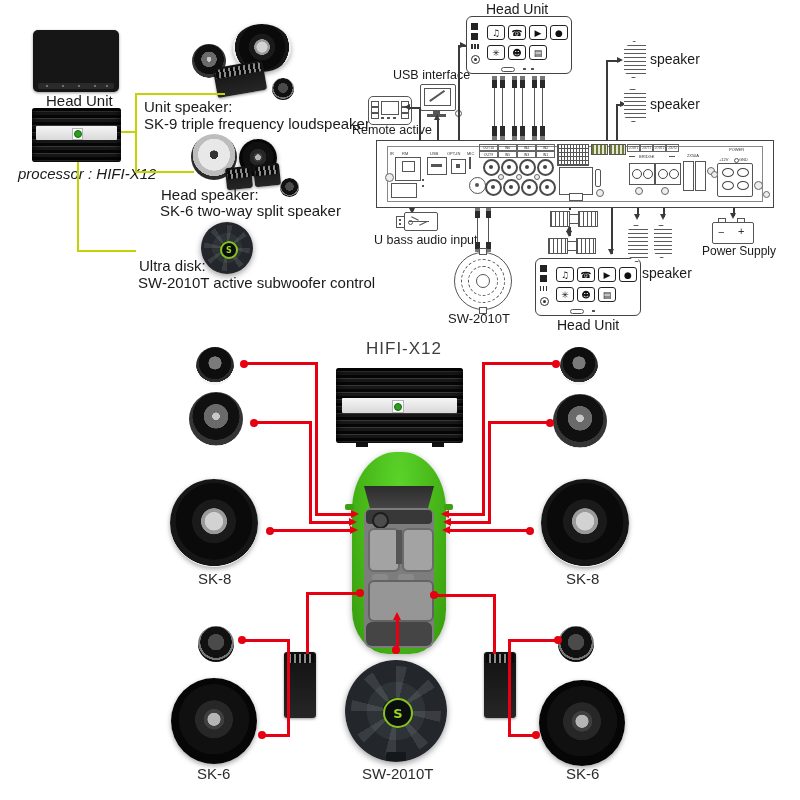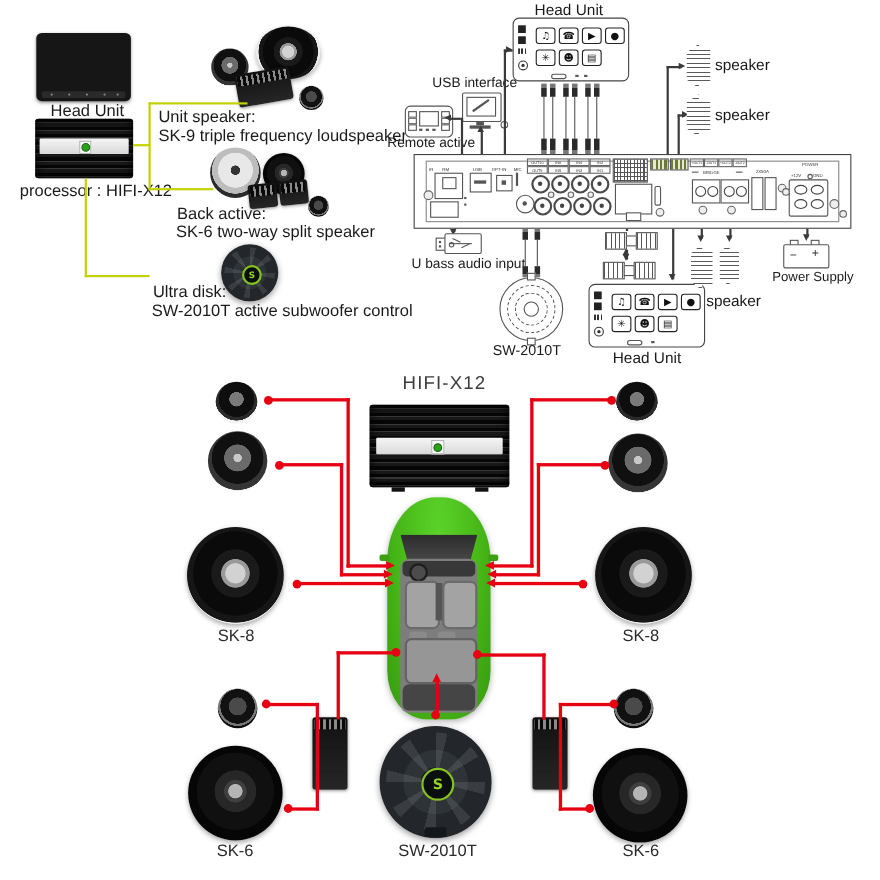--- a/index.html
+++ b/index.html
@@ -63,21 +63,21 @@
     </div>
   </div>
   <div class="lbl" style="left:46px;top:93px;font-size:15px;">Head Unit</div>
 
   <div class="pamp" style="left:32px;top:108px;width:89px;height:54px;">
     <div class="pstripe" style="left:4px;top:18px;width:81px;height:14px;"></div>
     <div class="pbadge" style="left:40px;top:20px;width:9px;height:10px;">
         <i></i>
       </div>
   </div>
-  <div class="lbl" style="left:18px;top:166px;font-size:15px;">processor : HIFI-X12</div>
+  <div class="lbl" style="left:18px;top:166px;font-size:15px;font-style:italic;">processor : HIFI-X12</div>
 
   <div class="wf8" style="left:233px;top:24px;width:58px;height:48px;"></div>
   <div class="mid1" style="left:192px;top:44px;width:34px;height:34px;"></div>
   <div class="xo" style="left:215px;top:64px;width:50px;height:30px;transform:rotate(-10deg);">
       <div class="term"></div>
     </div>
   <div class="tw2" style="left:272px;top:78px;width:22px;height:22px;"></div>
 
   <div class="wfS" style="left:191px;top:134px;width:46px;height:46px;"></div>
   <div class="wf6" style="left:239px;top:139px;width:38px;height:38px;"></div>
@@ -96,21 +96,21 @@
 
   <div class="yw" style="left:121px;top:131px;width:16px;height:2px;"></div>
   <div class="yw" style="left:135px;top:93px;width:2px;height:80px;"></div>
   <div class="yw" style="left:135px;top:93px;width:90px;height:2px;"></div>
   <div class="yw" style="left:135px;top:171px;width:59px;height:2px;"></div>
   <div class="yw" style="left:77px;top:162px;width:2px;height:90px;"></div>
   <div class="yw" style="left:77px;top:250px;width:59px;height:2px;"></div>
 
   <div class="lbl" style="left:144px;top:99px;font-size:15px;">Unit speaker:</div>
   <div class="lbl" style="left:144px;top:116px;font-size:15px;">SK-9 triple frequency loudspeaker</div>
-  <div class="lbl" style="left:161px;top:187px;font-size:15px;">Back active:</div>
+  <div class="lbl" style="left:161px;top:187px;font-size:15px;">Head speaker:</div>
   <div class="lbl" style="left:160px;top:203px;font-size:15px;">SK-6 two-way split speaker</div>
   <div class="lbl" style="left:139px;top:258px;font-size:15px;">Ultra disk:</div>
   <div class="lbl" style="left:138px;top:275px;font-size:15px;">SW-2010T active subwoofer control</div>
 
   <div class="lbl" style="left:486px;top:2px;font-size:14px;">Head Unit</div>
 
   <div class="hu" style="left:466px;top:16px;width:104px;height:56px;">
     <div class="a" style="left:4px;top:6px;width:7px;height:7px;background:#222;"></div>
     <div class="a" style="left:4px;top:16px;width:7px;height:7px;background:#222;"></div>
     <div class="a" style="left:4px;top:27px;width:8px;height:5px;background:repeating-linear-gradient(90deg,#333 0 1.5px,transparent 1.5px 3px);"></div>

